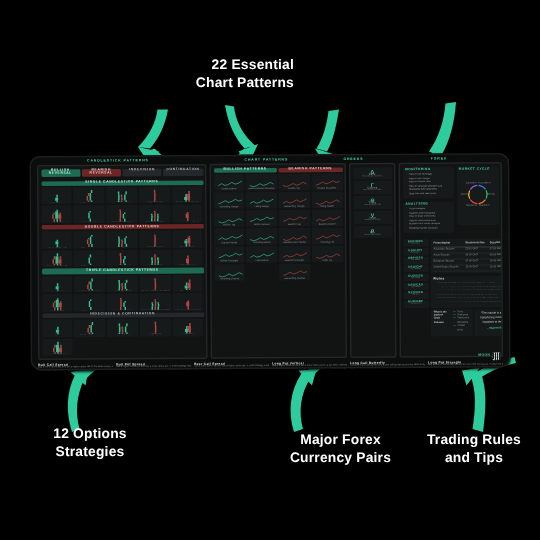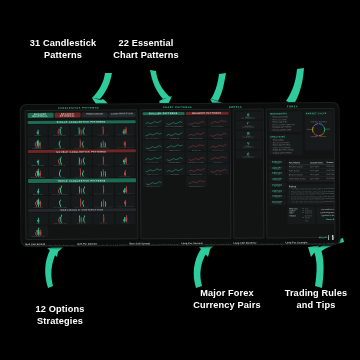--- a/index.html
+++ b/index.html
@@ -145,25 +145,23 @@
       <path d="M51,251 C59,243 69,237 80,233 l2,4 c-11,4 -20,10 -27,18 z"></path>
 
       <path d="M196,288 C192,275 193,261 201,249 l6,3 c-7,11 -8,23 -5,34 z M199,247 l12,-1 -3,11 z"></path>
       <path d="M202,250 C209,243 217,238 226,234 l2,4 c-9,4 -17,9 -23,16 z"></path>
 
       <path d="M322,288 C324,273 325,259 320,247 l-7,2 c5,11 4,24 2,37 z M320,245 l-12,2 3,10 z"></path>
       <path d="M318,248 C326,243 334,240 343,238 l1,4 c-9,2 -17,5 -24,10 z"></path>
     </g>
   </svg>
 
-  <div class="callout" style="left:8px;top:38px;width:110px;">31  Candlestick
-Patterns</div>
-  <div class="callout" style="left:96px;top:38px;width:100px;">22 Essential
+  <div class="callout" style="left:96px;top:38px;width:100px;text-align:right;">22 Essential
 Chart Patterns</div>
-  <div class="callout" style="left:8px;top:304px;width:104px;">12 Options
+  <div class="callout" style="left:8px;top:284px;width:104px;">12 Options
 Strategies</div>
   <div class="callout" style="left:272px;top:288px;width:88px;">Trading Rules
 and Tips</div>
   <div class="callout" style="left:176px;top:288px;width:102px;">Major Forex
 Currency Pairs</div>
 
   <div id="pad">
     <div id="padinner">
 
       <div class="topbar">

